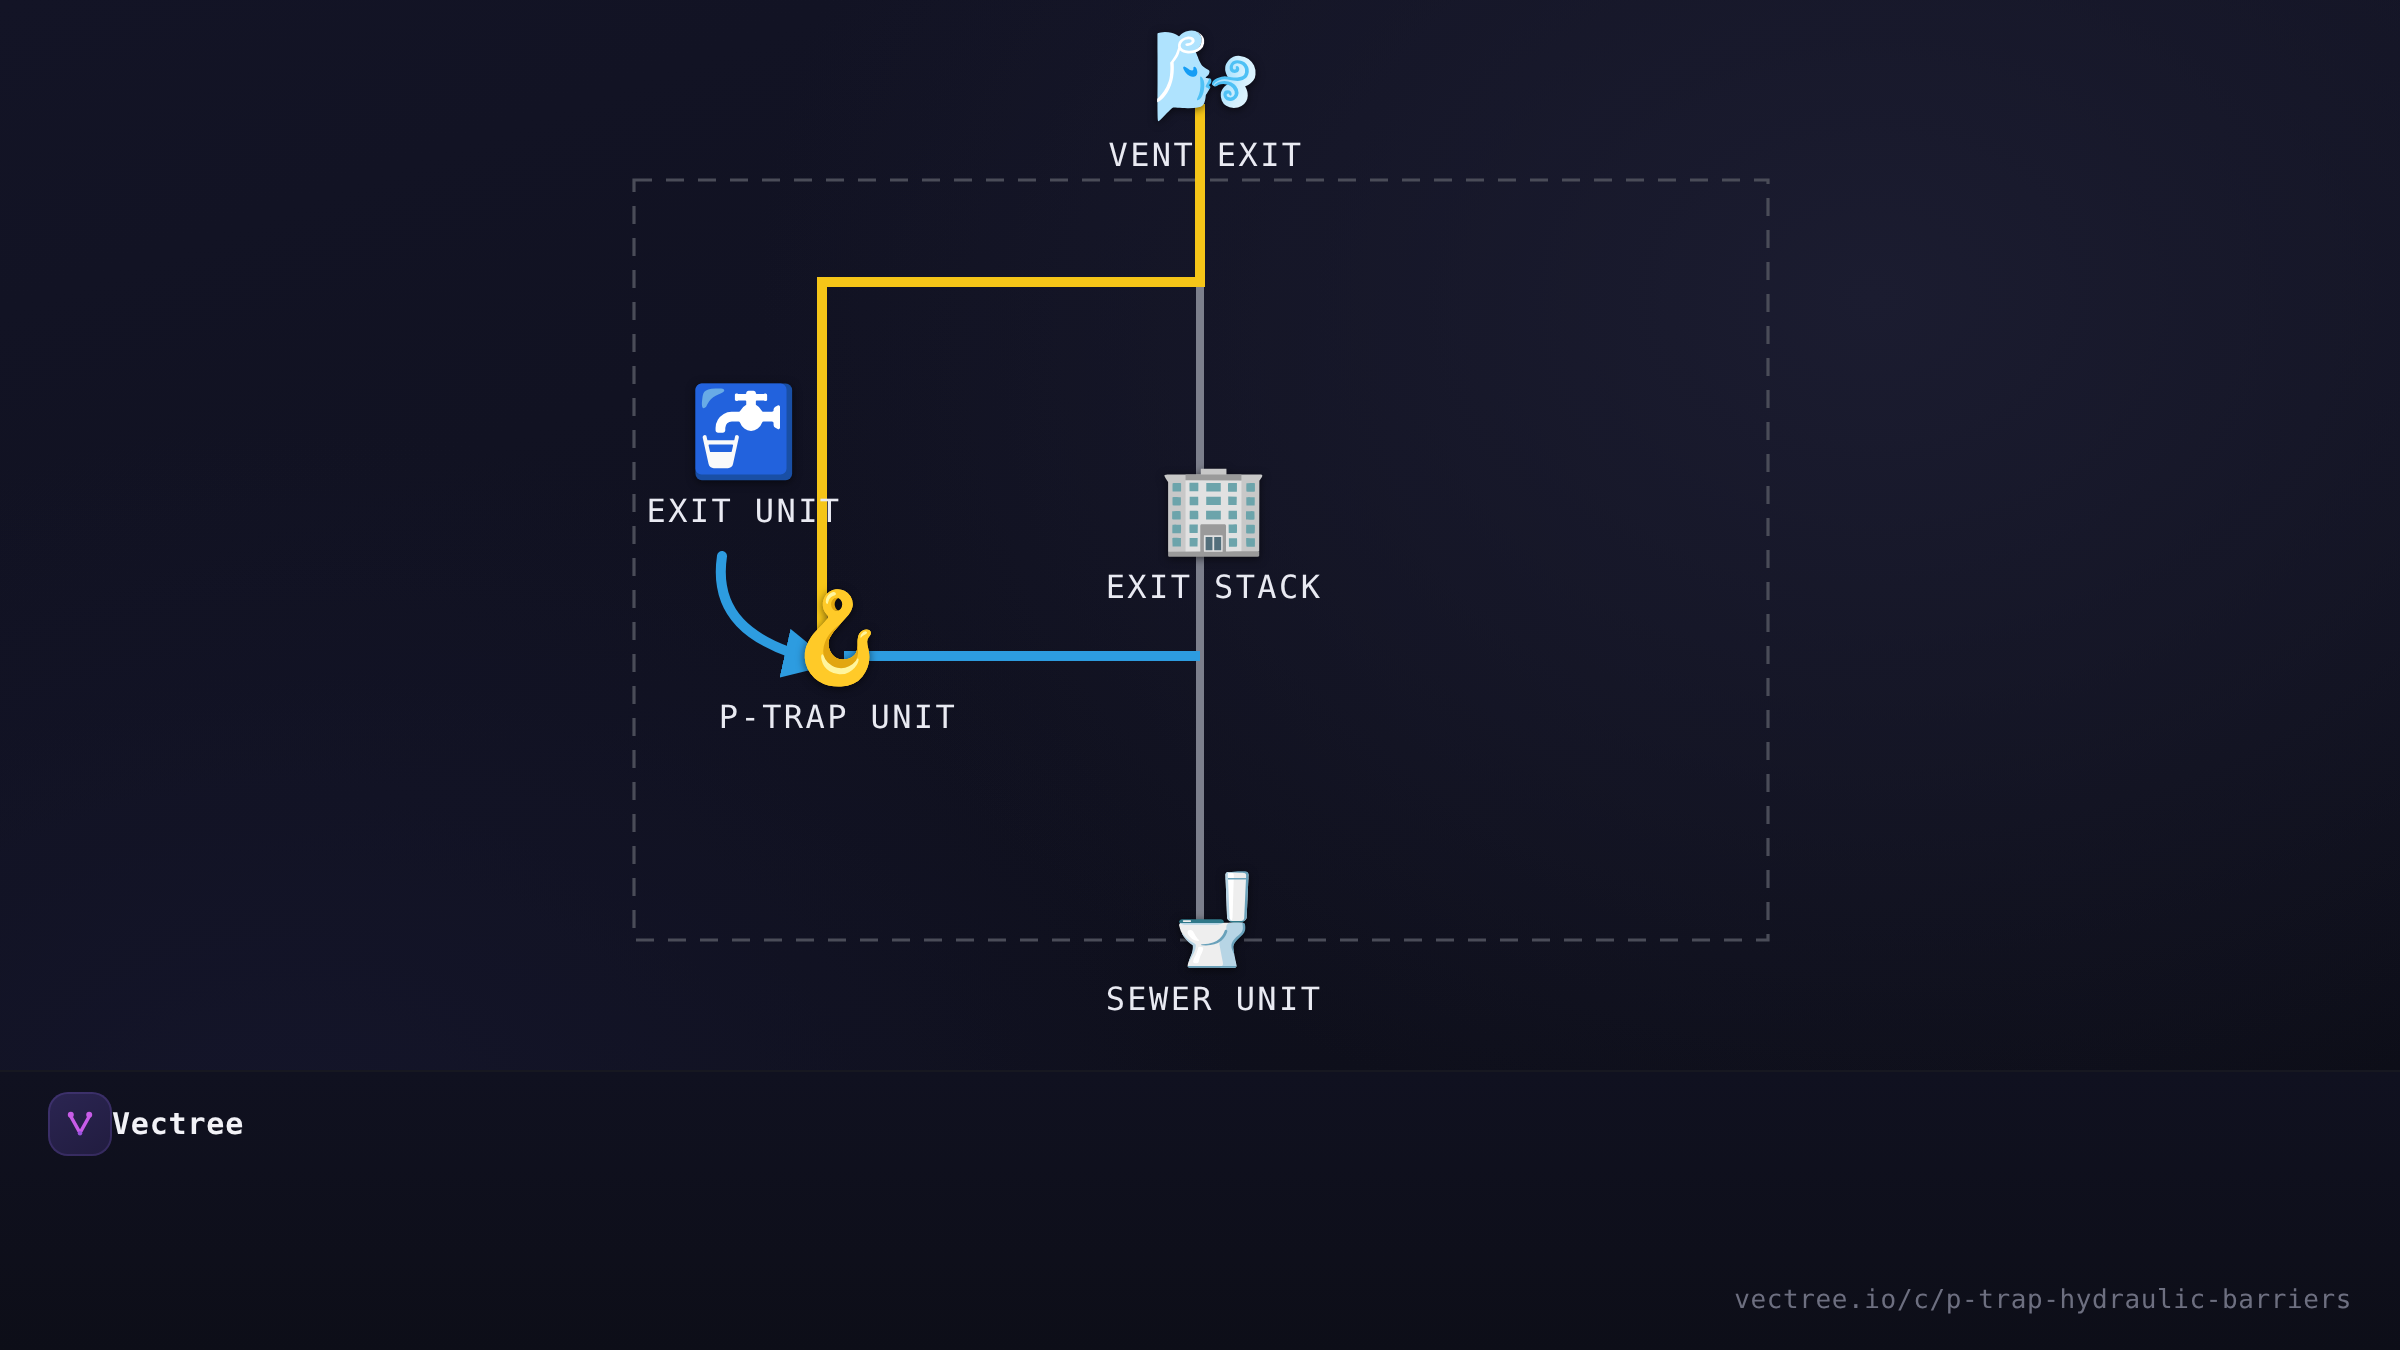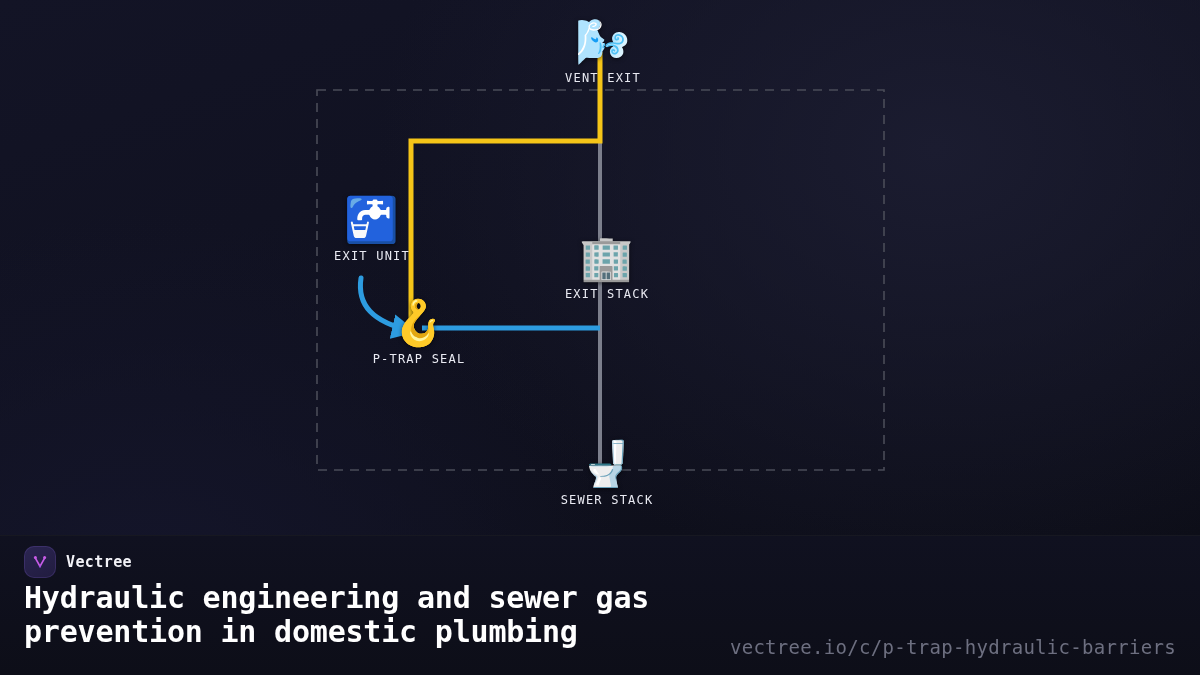--- a/index.html
+++ b/index.html
@@ -38,42 +38,41 @@
   }
   .node .glyph {
     font-size: 44px;
     line-height: 1;
     font-family: "DejaVu Sans", sans-serif;
     filter: drop-shadow(0 1px 2px rgba(0,0,0,.55));
     user-select: none;
   }
   .node .nlabel {
     margin-top: 7px;
-    font-size: 12px;
+    font-size: 16px;
     letter-spacing: 1.2px;
     color: #e9eaf2;
     white-space: nowrap;
     font-family: "DejaVu Sans Mono", "Liberation Mono", monospace;
   }
 
   
   #footer {
     position: absolute;
     left: 0; top: 535px;
     width: 1200px;
     height: 140px;
     background: linear-gradient(180deg, #101120 0%, #0d0e18 100%);
     border-top: 1px solid rgba(255,255,255,.045);
   }
   #brandrow {
     position: absolute;
     left: 24px; top: 10px;
     display: flex;
     align-items: center;
-    gap: 10px;
   }
   #logo {
     width: 32px; height: 32px;
     border-radius: 10px;
     background: linear-gradient(150deg, #2b2552 0%, #211c3f 100%);
     display: flex; align-items: center; justify-content: center;
     box-shadow: inset 0 0 0 1px rgba(160,120,255,.16);
   }
   #brandname {
     font-size: 15px;
@@ -90,21 +89,21 @@
     font-weight: bold;
     line-height: 1.12;
     color: #ffffff;
     letter-spacing: -.2px;
     font-family: "DejaVu Sans Mono", "Liberation Mono", monospace;
     white-space: pre-line;
   }
   #siteurl {
     position: absolute;
     right: 24px; bottom: 18px;
-    font-size: 19px;
+    font-size: 13px;
     color: #6d6f80;
     letter-spacing: .3px;
     font-family: "DejaVu Sans Mono", "Liberation Mono", monospace;
   }
 </style>
 </head>
 <body>
 
 <div id="root">
 
@@ -138,44 +137,42 @@
       <span class="nlabel">EXIT UNIT</span>
     </div>
 
     <div class="node" style="left: 607px; top: 268px;">
       <span class="glyph">🏢</span>
       <span class="nlabel">EXIT STACK</span>
     </div>
 
     <div class="node" style="left: 419px; top: 333px;">
       <span class="glyph">🪝</span>
-      <span class="nlabel">P-TRAP SEAL</span>
+      <span class="nlabel">P-TRAP UNIT</span>
     </div>
 
     <div class="node" style="left: 607px; top: 474px;">
       <span class="glyph">🚽</span>
-      <span class="nlabel">SEWER STACK</span>
+      <span class="nlabel">SEWER UNIT</span>
     </div>
 
   </div>
 
   <div id="footer">
 
     <div id="brandrow">
       <div id="logo">
         <svg width="20" height="20" viewBox="0 0 20 20">
           <path d="M5.4 6.2 L10 14.4 L14.6 6.2" fill="none" stroke="#c85ce8" stroke-width="1.7" stroke-linecap="round" stroke-linejoin="round"></path>
           <circle cx="5.4" cy="5.4" r="1.5" fill="#c85ce8"></circle>
           <circle cx="14.6" cy="5.4" r="1.5" fill="#c85ce8"></circle>
           <circle cx="10" cy="14.6" r="1.1" fill="#9b52e0"></circle>
         </svg>
       </div>
       <span id="brandname">Vectree</span>
     </div>
 
-    <div id="headline">Hydraulic engineering and sewer gas
-prevention in domestic plumbing</div>
 
     <div id="siteurl">vectree.io/c/p-trap-hydraulic-barriers</div>
 
   </div>
 
 </div>
 
 </body></html>

